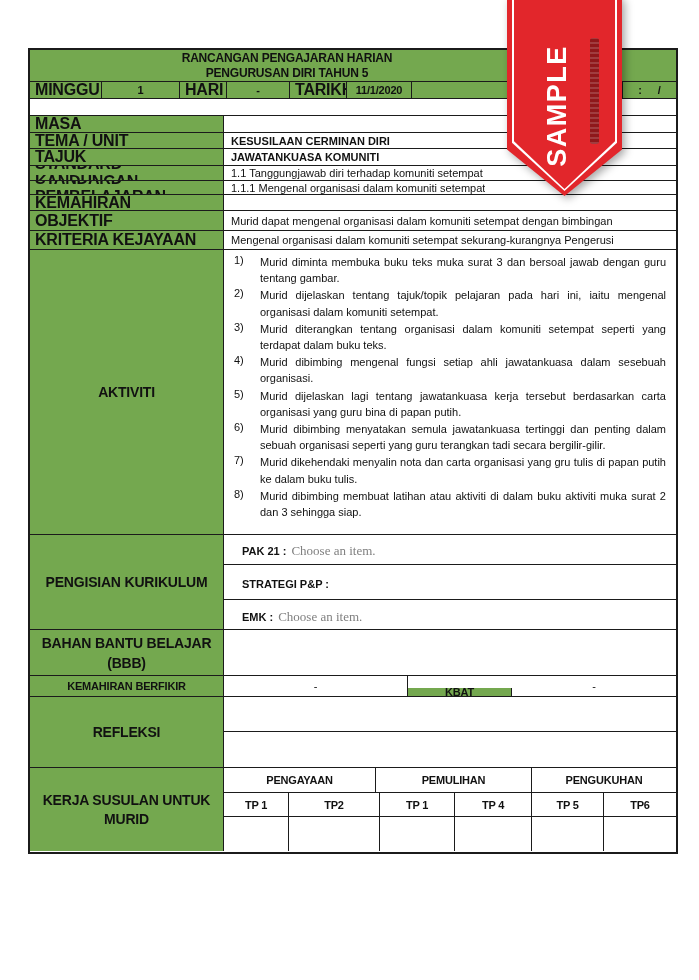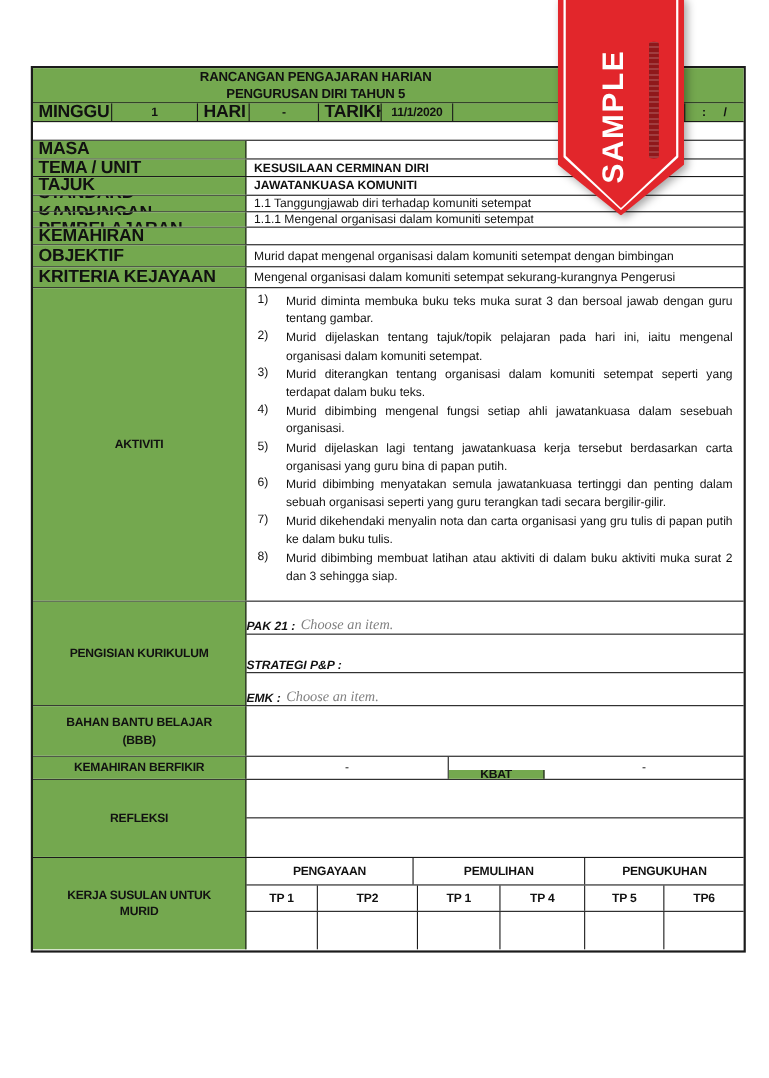--- a/index.html
+++ b/index.html
@@ -3,21 +3,21 @@
 <meta charset="utf-8">
 <style>
   * { margin:0; padding:0; box-sizing:border-box; }
   html,body { background:#ffffff; }
   body {
     width:699px; height:980px; position:relative;
     font-family:"Liberation Sans", sans-serif;
     color:#111;
     overflow:hidden;
   }
-  .sheet { position:absolute; left:28px; top:60px; width:650px; height:806px;
+  .sheet { position:absolute; left:28px; top:48px; width:650px; height:806px;
            border:2px solid #1b1b1b; background:#fff; }
   .row { display:flex; width:100%; border-bottom:1px solid #1b1b1b; }
   .row:last-child { border-bottom:none; }
   .cell { position:relative; display:flex; align-items:center; overflow:hidden; }
   .br { border-right:1px solid #1b1b1b; }
   .green { background:#74a84f; }
   .lbl { font-weight:bold; font-size:16px; letter-spacing:-0.2px; padding-left:5px; }
   .lblc { font-weight:bold; font-size:11px; letter-spacing:-0.2px; justify-content:center; text-align:center; }
   .val { font-size:11px; padding-left:7px; }
   .ctr { justify-content:center; text-align:center; }
@@ -31,37 +31,37 @@
   .w-minggu{width:72px;flex:none;} .w-m1{width:78px;flex:none;} .w-hari{width:47px;flex:none;}
   .w-h1{width:63px;flex:none;} .w-tarikh{width:57px;flex:none;} .w-t1{width:65px;flex:none;}
   .w-hidden{width:211px;flex:none;} .w-last{flex:1;}
   .h17{height:17px;} .h16{height:16px;} .h15{height:15px;} .h14{height:14px;}
   .h20{height:20px;} .h19{height:19px;} .h21{height:21px;}
   .colon-cell{ font-weight:bold; font-size:11px; display:flex; align-items:center; justify-content:center; gap:16px;}
   
   .section { display:flex; width:100%; border-bottom:1px solid #1b1b1b; }
   .section-label { width:194px; flex:none; display:flex; flex-direction:column;
                    align-items:center; justify-content:center; text-align:center;
-                   font-weight:bold; font-size:11px; letter-spacing:-0.2px;
+                   font-weight:bold; font-size:14px; letter-spacing:-0.2px;
                    border-right:1px solid #1b1b1b; }
   .section-body { flex:1; display:flex; flex-direction:column; }
   .subrow { border-bottom:1px solid #1b1b1b; }
   .subrow:last-child { border-bottom:none; }
   
   .akt-body { padding:4px 10px 0 10px; }
   .akt-item { display:flex; margin-bottom:1px; }
   .akt-num { width:26px; flex:none; font-size:11px; }
   .akt-text { flex:1; font-size:11px; line-height:16.2px; text-align:justify; }
   
-  .peng-row { display:flex; align-items:flex-end; padding:4px 0 0 0;font-style:italic; }
+  .peng-row { display:flex; align-items:center; padding:4px 0 0 18px; }
   .peng-label { font-weight:bold; font-size:11px; white-space:pre; }
   .choose { font-family:"Liberation Serif", serif; font-size:13px; color:#808080; margin-left:5px; }
   .p-pak{height:30px;} .p-str{height:36px;} .p-emk{height:29px;}
   
-  .kb-d1{width:184px;flex:none;} .kb-kbat{width:87px;flex:none;margin-top:12px;} .kb-d2{flex:1;}
+  .kb-d1{width:184px;flex:none;} .kb-kbat{width:104px;flex:none;margin-top:12px;} .kb-d2{flex:1;}
   .dash{font-size:11px;}
   
   .ref-r1{height:35px;} .ref-r2{height:36px;}
   
   .ks-head{height:25px; display:flex;}
   .ks-tp{height:24px; display:flex;}
   .ks-empty{height:34px; display:flex; border-bottom:none;}
   .g1{width:156px;flex:none;} .g2{width:152px;flex:none;} .g3{flex:1;}
   .c1{width:65px;flex:none;} .c2{width:91px;flex:none;} .c3{width:75px;flex:none;}
   .c4{width:77px;flex:none;} .c5{width:72px;flex:none;} .c6{flex:1;}

